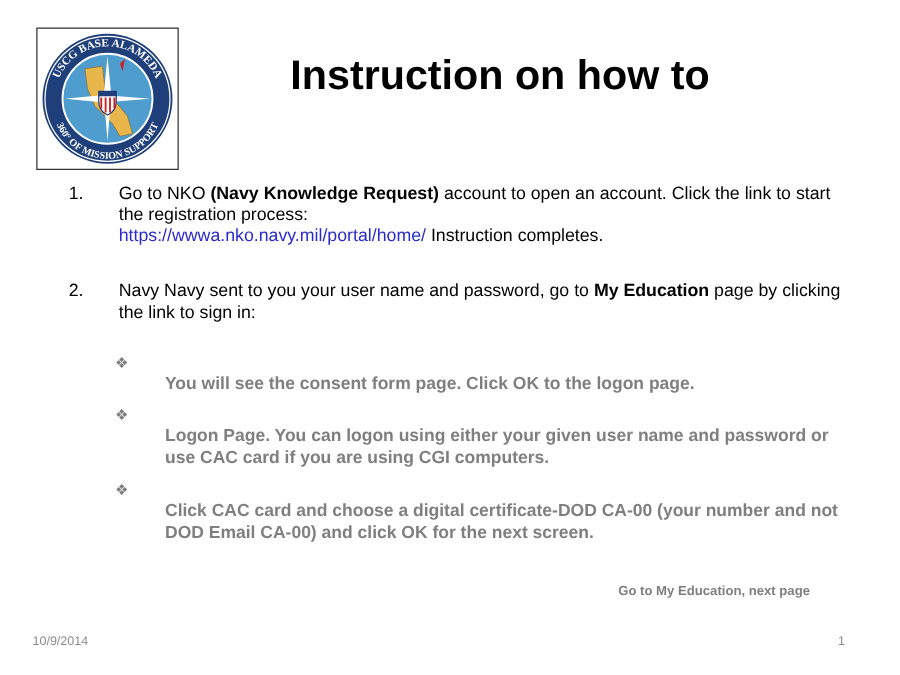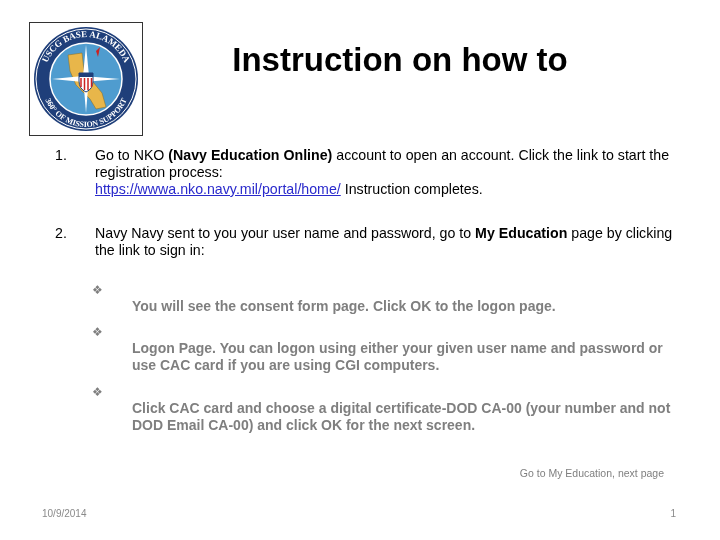--- a/index.html
+++ b/index.html
@@ -14,31 +14,31 @@
   .title {
     position: absolute; left: 150px; top: 38px; width: 500px; text-align: center;
     font-size: 33px; line-height: 44px; font-weight: bold;
   }
   .item {
     position: absolute; left: 55px; font-size: 14.2px; line-height: 17px; width: 610px;
   }
   .item .num { position: absolute; left: 0; top: 0; }
   .item .body { position: absolute; left: 40px; top: 0; width: 580px; }
   .item b { font-weight: bold; }
-  .link { color: #1a0dab; text-decoration: underline; color: #2a2acc; }
+  .link { color: #1a0dab; color: #2a2acc; }
   .sub {
     position: absolute; left: 92px; width: 580px; font-size: 14px; line-height: 17px;
     color: #7f7f7f; font-weight: bold;
   }
   .sub .bullet { position: absolute; left: 0; top: 0; font-size: 12px; color: #7f7f7f; }
   .sub .txt { position: absolute; left: 40px; top: 16px; width: 540px; }
   .note {
-    position: absolute; right: 56px; top: 467px; font-size: 10.5px; color: #7f7f7f; font-weight: normal;
+    position: absolute; right: 72px; top: 467px; font-size: 10.5px; color: #7f7f7f; font-weight: bold;
   }
-  .footer-date { position: absolute; left: 42px; top: 508px; font-size: 10px; color: #8a8a8a; }
+  .footer-date { position: absolute; left: 26px; top: 508px; font-size: 10px; color: #8a8a8a; }
   .footer-num { position: absolute; right: 44px; top: 508px; font-size: 10px; color: #8a8a8a; }
 </style>
 </head>
 <body>
 
 <div class="logo">
   <svg width="112" height="112" viewBox="0 0 112 112">
     <circle cx="56" cy="56" r="52" fill="#1f3f7a"></circle>
     <circle cx="56" cy="56" r="50" fill="none" stroke="#ffffff" stroke-width="1"></circle>
     <circle cx="56" cy="56" r="36" fill="#4f9ccf" stroke="#ffffff" stroke-width="1.5"></circle>
@@ -65,21 +65,21 @@
   </svg>
 </div>
 
 <div class="title">
   <div>Instruction on how to</div>
 </div>
 
 <div class="item" style="top:147px;">
   <span class="num">1.</span>
   <div class="body">
-    <span>Go to NKO </span><b>(Navy Education Online)</b><span> account to open an account. Click the link to start the registration process:</span><br>
+    <span>Go to NKO </span><b>(Navy Knowledge Request)</b><span> account to open an account. Click the link to start the registration process:</span><br>
     <a class="link">https://wwwa.nko.navy.mil/portal/home/</a><span> Instruction completes.</span>
   </div>
 </div>
 
 <div class="item" style="top:225px;">
   <span class="num">2.</span>
   <div class="body">
     <span>Navy Navy sent to you your user name and password, go to </span><b>My Education</b><span> page by clicking the link to sign in:</span><br>
   </div>
 </div>

